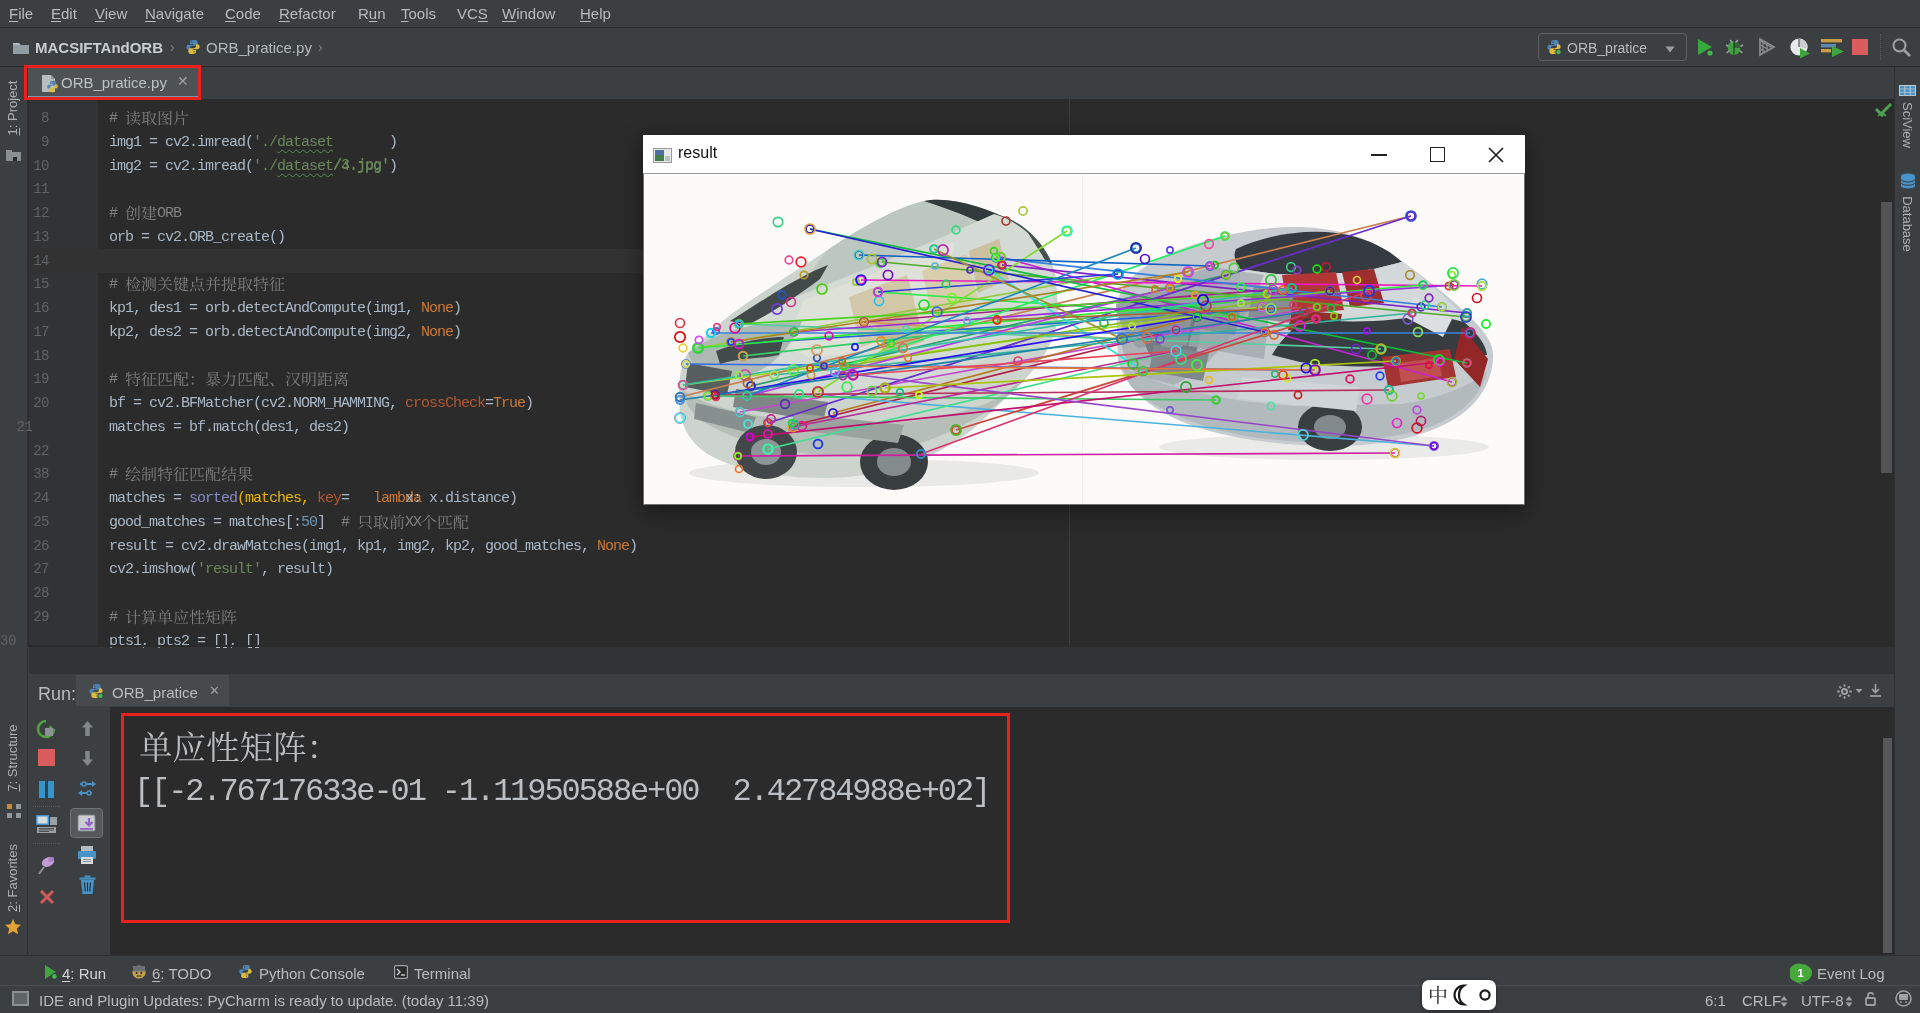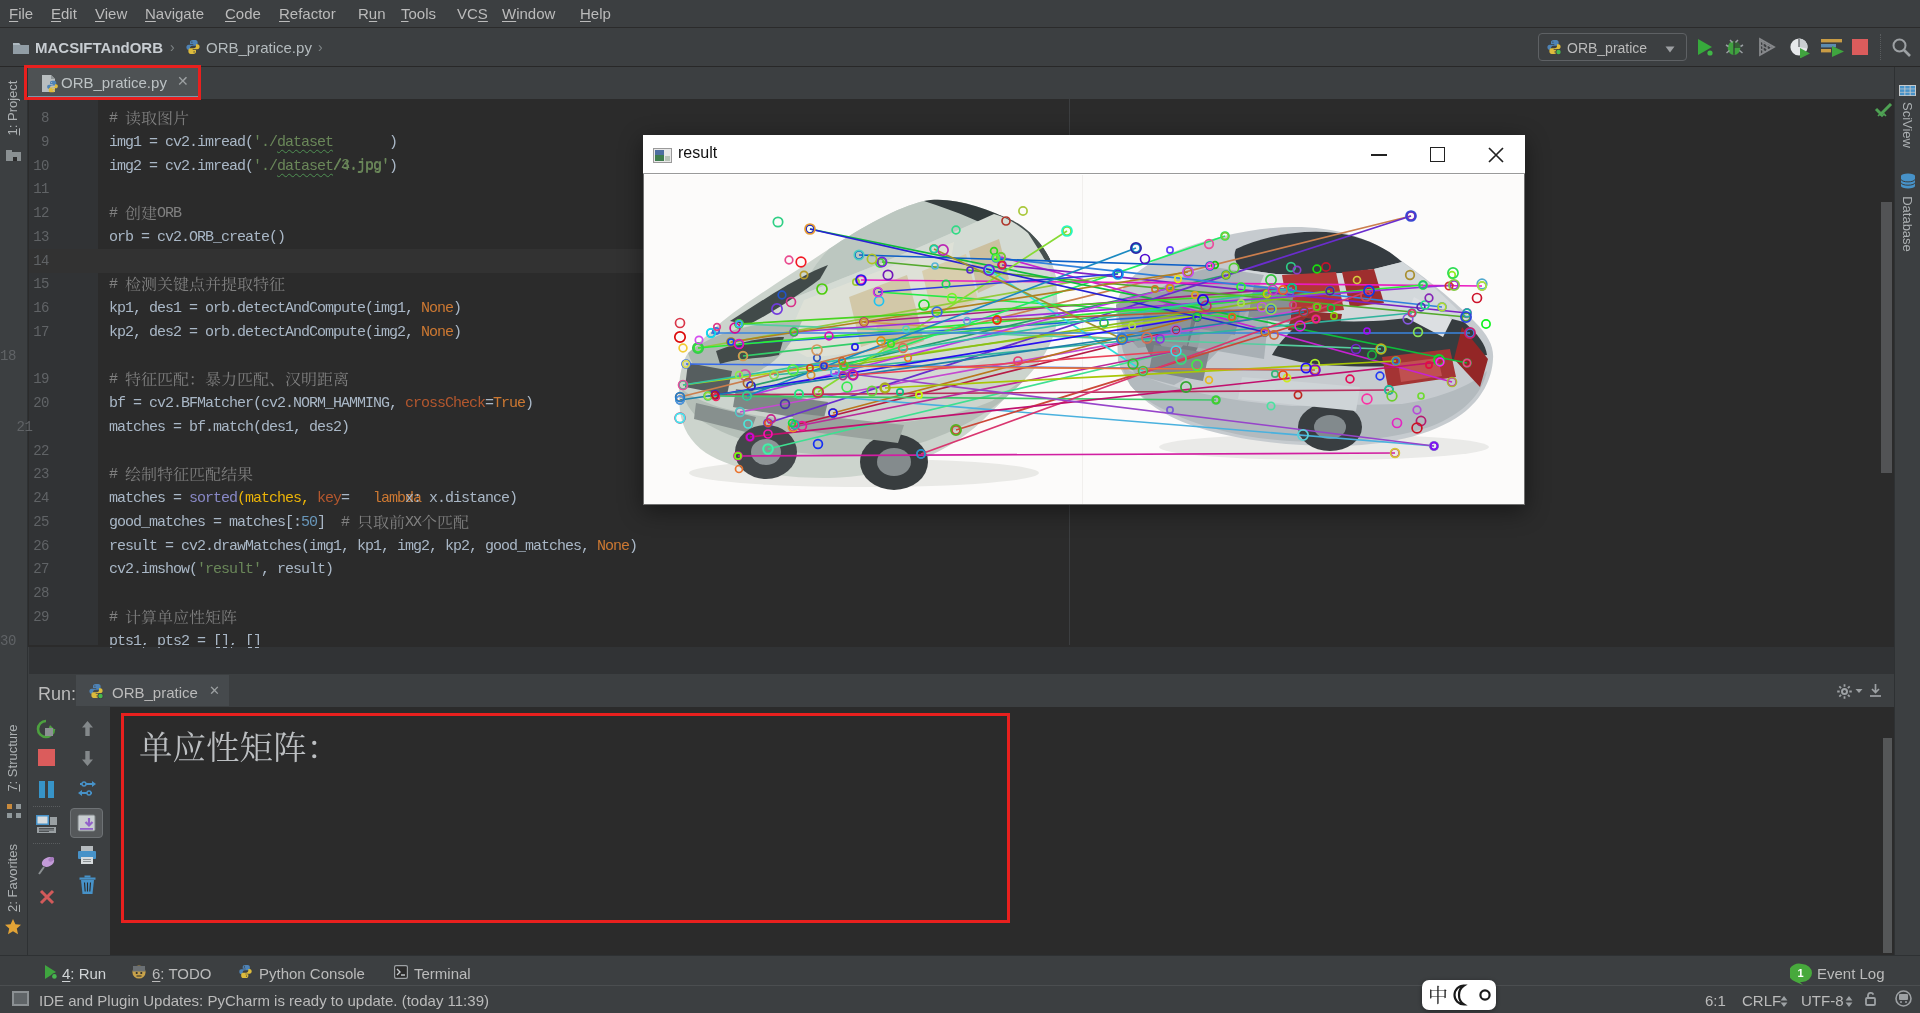--- a/index.html
+++ b/index.html
@@ -115,26 +115,26 @@
     <div class="abs mono" style="left:0px;top:110.1px;width:49px;text-align:right;font-size:14px;letter-spacing:-0.5px;color:#606366">8</div>
     <div class="abs mono" style="left:0px;top:133.8px;width:49px;text-align:right;font-size:14px;letter-spacing:-0.5px;color:#606366">9</div>
     <div class="abs mono" style="left:0px;top:157.6px;width:49px;text-align:right;font-size:14px;letter-spacing:-0.5px;color:#606366">10</div>
     <div class="abs mono" style="left:0px;top:181.3px;width:49px;text-align:right;font-size:14px;letter-spacing:-0.5px;color:#606366">11</div>
     <div class="abs mono" style="left:0px;top:205.1px;width:49px;text-align:right;font-size:14px;letter-spacing:-0.5px;color:#606366">12</div>
     <div class="abs mono" style="left:0px;top:228.8px;width:49px;text-align:right;font-size:14px;letter-spacing:-0.5px;color:#606366">13</div>
     <div class="abs mono" style="left:0px;top:252.6px;width:49px;text-align:right;font-size:14px;letter-spacing:-0.5px;color:#606366">14</div>
     <div class="abs mono" style="left:0px;top:276.3px;width:49px;text-align:right;font-size:14px;letter-spacing:-0.5px;color:#606366">15</div>
     <div class="abs mono" style="left:0px;top:300.1px;width:49px;text-align:right;font-size:14px;letter-spacing:-0.5px;color:#606366">16</div>
     <div class="abs mono" style="left:0px;top:323.8px;width:49px;text-align:right;font-size:14px;letter-spacing:-0.5px;color:#606366">17</div>
-    <div class="abs mono" style="left:0px;top:347.6px;width:49px;text-align:left;font-size:14px;letter-spacing:-0.5px;color:#606366">18</div>
+    <div class="abs mono" style="left:0px;top:347.6px;width:49px;text-align:right;font-size:14px;letter-spacing:-0.5px;color:#606366">18</div>
     <div class="abs mono" style="left:0px;top:371.3px;width:49px;text-align:right;font-size:14px;letter-spacing:-0.5px;color:#606366">19</div>
     <div class="abs mono" style="left:0px;top:395.1px;width:49px;text-align:right;font-size:14px;letter-spacing:-0.5px;color:#606366">20</div>
     <div class="abs mono" style="left:0px;top:418.8px;width:49px;text-align:center;font-size:14px;letter-spacing:-0.5px;color:#606366">21</div>
     <div class="abs mono" style="left:0px;top:442.6px;width:49px;text-align:right;font-size:14px;letter-spacing:-0.5px;color:#606366">22</div>
-    <div class="abs mono" style="left:0px;top:466.3px;width:49px;text-align:right;font-size:14px;letter-spacing:-0.5px;color:#606366">23</div>
+    <div class="abs mono" style="left:0px;top:466.3px;width:49px;text-align:right;font-size:14px;letter-spacing:-0.5px;color:#606366">38</div>
     <div class="abs mono" style="left:0px;top:490.1px;width:49px;text-align:right;font-size:14px;letter-spacing:-0.5px;color:#606366">24</div>
     <div class="abs mono" style="left:0px;top:513.8px;width:49px;text-align:right;font-size:14px;letter-spacing:-0.5px;color:#606366">25</div>
     <div class="abs mono" style="left:0px;top:537.6px;width:49px;text-align:right;font-size:14px;letter-spacing:-0.5px;color:#606366">26</div>
     <div class="abs mono" style="left:0px;top:561.3px;width:49px;text-align:right;font-size:14px;letter-spacing:-0.5px;color:#606366">27</div>
     <div class="abs mono" style="left:0px;top:585.1px;width:49px;text-align:right;font-size:14px;letter-spacing:-0.5px;color:#606366">28</div>
     <div class="abs mono" style="left:0px;top:608.8px;width:49px;text-align:right;font-size:14px;letter-spacing:-0.5px;color:#606366">29</div>
     <div class="abs mono" style="left:0px;top:632.6px;width:49px;text-align:left;font-size:14px;letter-spacing:-0.5px;color:#606366">30</div>
     <div class="abs mono" style="left:109px;top:110.1px;color:#808080;">#</div>
     <svg style="position:absolute;left:125px;top:110.0px;" width="66" height="20" viewBox="0 0 66 20">
       <use href="#g0" transform="translate(0.0,14.1) scale(0.01600,-0.01600)" fill="#808080"></use>
@@ -372,20 +372,21 @@
 <path d="M6.5 8.5 l0.7 9 M9.5 8.5 v9 M12.5 8.5 l-0.7 9" stroke="#2b2b2b" stroke-width="1.1"></path>
     </svg>
     <svg style="position:absolute;left:139px;top:730.0px;" width="203" height="43" viewBox="0 0 203 43">
       <use href="#g34" transform="translate(0.0,29.5) scale(0.03350,-0.03350)" fill="#bcbfc2"></use>
       <use href="#g35" transform="translate(33.5,29.5) scale(0.03350,-0.03350)" fill="#bcbfc2"></use>
       <use href="#g36" transform="translate(67.0,29.5) scale(0.03350,-0.03350)" fill="#bcbfc2"></use>
       <use href="#g37" transform="translate(100.5,29.5) scale(0.03350,-0.03350)" fill="#bcbfc2"></use>
       <use href="#g38" transform="translate(134.0,29.5) scale(0.03350,-0.03350)" fill="#bcbfc2"></use>
       <use href="#g17" transform="translate(167.5,29.5) scale(0.03350,-0.03350)" fill="#bcbfc2"></use>
     </svg>
+    <div class="abs cmono" style="left:134px;top:773px;font-size:32px;letter-spacing:-2.1px;color:#bcbfc2">[[-2.76717633e-01 -1.11950588e+00  2.42784988e+02]</div>
     <div class="abs" style="left:121px;top:713px;width:889px;height:210px;border:3px solid #e8201e;z-index:30"></div>
     <div class="abs" style="left:1883px;top:738px;width:9px;height:215px;background:#555758"></div>
     <svg class="abs" style="left:43px;top:964px" width="15" height="16" viewBox="0 0 15 16">
       <path d="M2 1 L13 8 L2 15 z" fill="#3fa53f"></path>
       <circle cx="11.4" cy="12.4" r="3.1" fill="#3c3f41"></circle>
       <circle cx="11.4" cy="12.4" r="2.3" fill="#47b64f"></circle>
     </svg>
     <div class="abs" style="left:62px;top:965px;font-size:15px;color:#d0d4d6"><span class="u">4</span>: Run</div>
     <svg class="abs" style="left:131px;top:964px" width="16" height="16" viewBox="0 0 16 16">
 <circle cx="8" cy="8" r="6.6" fill="#c8a24a"></circle>

